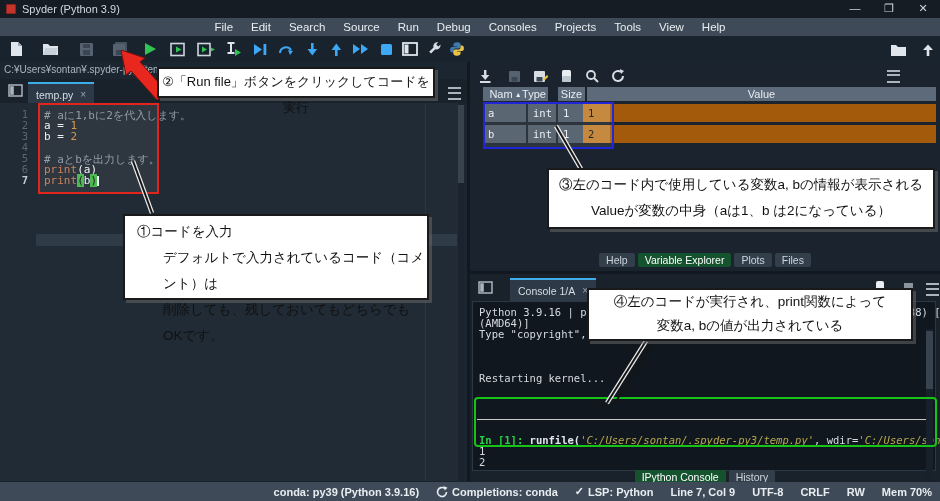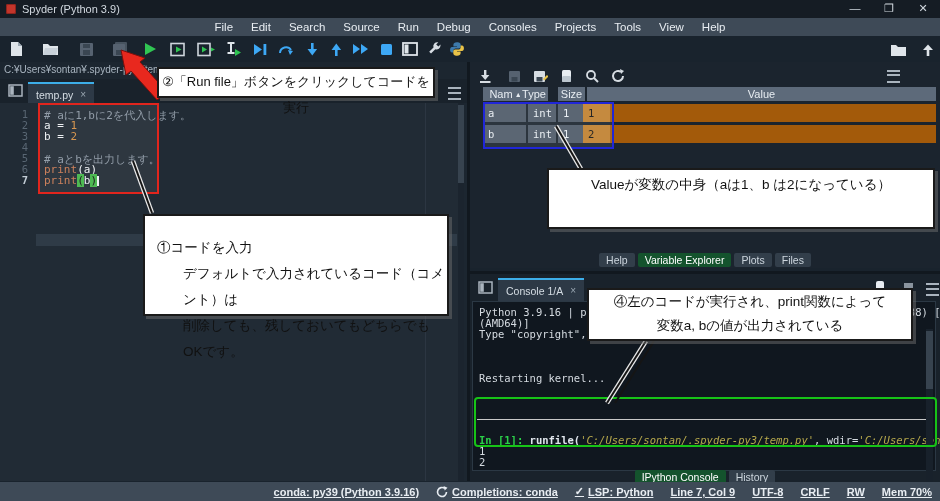--- a/index.html
+++ b/index.html
@@ -65,21 +65,21 @@
             border:1px solid #2b3844;}
   .con-line{position:absolute;left:6px;white-space:pre;font:10.5px "DejaVu Sans Mono",monospace;color:#d5dbe1;}
   .prompt{color:#2bd049;font-weight:bold;} .constr{color:#b7a94c;font-style:italic;} .confn{color:#e0e6ec;font-weight:bold;text-decoration:underline;}
   #con-sep{position:absolute;left:4px;top:117px;width:454px;height:1px;background:#c8c8c8;}
   #con-scroll{position:absolute;right:2px;top:27px;width:7px;height:168px;background:#18212b;}
   #con-thumb{position:absolute;right:2px;top:29px;width:7px;height:58px;background:#37434f;}
   #con-arrow{position:absolute;right:2px;top:183px;color:#6b7886;font-size:8px;}
   
   #statusbar{left:0;top:482px;width:940px;height:19px;background:#3e4a57;color:#e8edf2;
              font-size:11px;font-weight:bold;display:flex;align-items:center;justify-content:flex-end;
-             gap:17px;padding-right:8px;box-sizing:border-box;text-decoration:underline;}
+             gap:17px;padding-right:8px;box-sizing:border-box;}
   .sb-item{display:flex;align-items:center;gap:4px;white-space:nowrap;}
   
   .callout{position:absolute;background:#fff;border:2px solid #1a1a1a;color:#111;
            box-shadow:3px 3px 0 rgba(110,110,110,.5);z-index:30;}
   #box-red{left:38px;top:103px;width:117px;height:87px;border:2px solid #e1251d;
            background:rgba(255,255,255,.06);z-index:20;}
   #box-blue{left:483px;top:102px;width:127px;height:43px;border:2px solid #2026d8;
             background:rgba(255,255,255,.08);z-index:20;}
   #box-green{left:474px;top:397px;width:459px;height:46px;border:2px solid #17c317;border-radius:4px;z-index:20;}
   #overlay{left:0;top:0;width:940px;height:501px;z-index:25;pointer-events:none;}
@@ -350,21 +350,21 @@
     </div>
   </div>
 
   <div id="consolepane" class="abs">
     <span class="paneicon" style="left:8px;top:7px">
       <svg width="15" height="13">
           <rect x="1" y="1" width="13" height="11" fill="none" stroke="#aab4be" stroke-width="1.5"></rect>
           <rect x="2.2" y="2.2" width="3.6" height="8.6" fill="#aab4be"></rect>
         </svg>
       </span>
-    <div class="doc-tab" style="left:28px;top:4px">
+    <div class="doc-tab" style="left:40px;top:4px">
       <span>Console 1/A</span>
       <span class="tab-close">×</span>
     </div>
     <span class="abs" style="left:404px;top:6px">
       <svg width="12" height="14">
           <rect x="2" y="1" width="8" height="12" rx="2" fill="#e8edf2"></rect>
         </svg>
       </span>
     <span class="abs" style="left:434px;top:9px">
       <svg width="9" height="9">
@@ -423,27 +423,28 @@
     <line x1="556" y1="126" x2="581" y2="169" stroke="#e8e8e8" stroke-width="4.5"></line>
     <line x1="556" y1="126" x2="581" y2="169" stroke="#151515" stroke-width="2"></line>
     <line x1="646" y1="341" x2="607" y2="403" stroke="#e8e8e8" stroke-width="4.5"></line>
     <line x1="646" y1="341" x2="607" y2="403" stroke="#151515" stroke-width="2"></line>
     <line x1="654" y1="341" x2="615" y2="403" stroke="#151515" stroke-width="2"></line>
     <polygon points="121,50 145,58 140,62 167,92 157,100 131,71 126,75" fill="#e8281e" stroke="#7a0f0c" stroke-width="1"></polygon>
   </svg>
 
   <div class="callout" style="left:157px;top:67px;width:274px;height:27px;font-size:13px;line-height:26px;text-align:center">②「Run file」ボタンをクリックしてコードを実行</div>
 
-  <div class="callout jp" style="left:143px;top:214px;width:302px;height:79px;padding-top:19px">
+  <div class="callout jp" style="left:123px;top:214px;width:302px;height:79px;padding-top:3px">
     <div style="padding-left:12px">①コードを入力</div>
     <div style="padding-left:38px">デフォルトで入力されているコード（コメント）は</div>
     <div style="padding-left:38px">削除しても、残しておいてもどちらでもOKです。</div>
   </div>
 
   <div class="callout jp" style="left:547px;top:168px;width:384px;height:55px;text-align:center;padding-top:2px">
+    <div>③左のコード内で使用している変数a, bの情報が表示される</div>
     <div>Valueが変数の中身（aは1、b は2になっている）</div>
   </div>
 
   <div class="callout jp" style="left:587px;top:288px;width:322px;height:49px;text-align:center;line-height:24px">
     <div>④左のコードが実行され、print関数によって</div>
     <div>変数a, bの値が出力されている</div>
   </div>
 
 </div>
 

